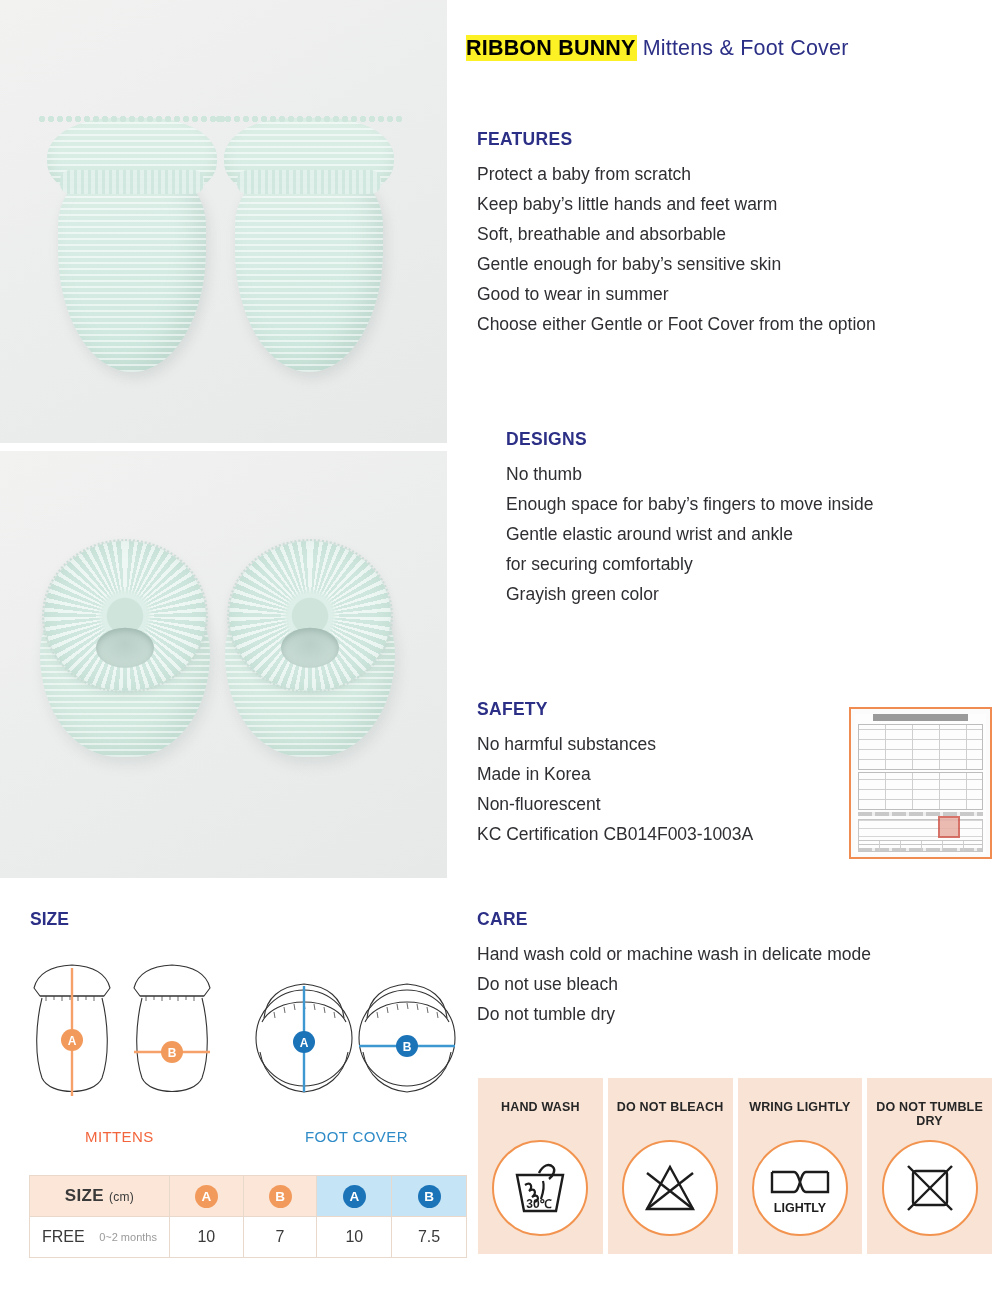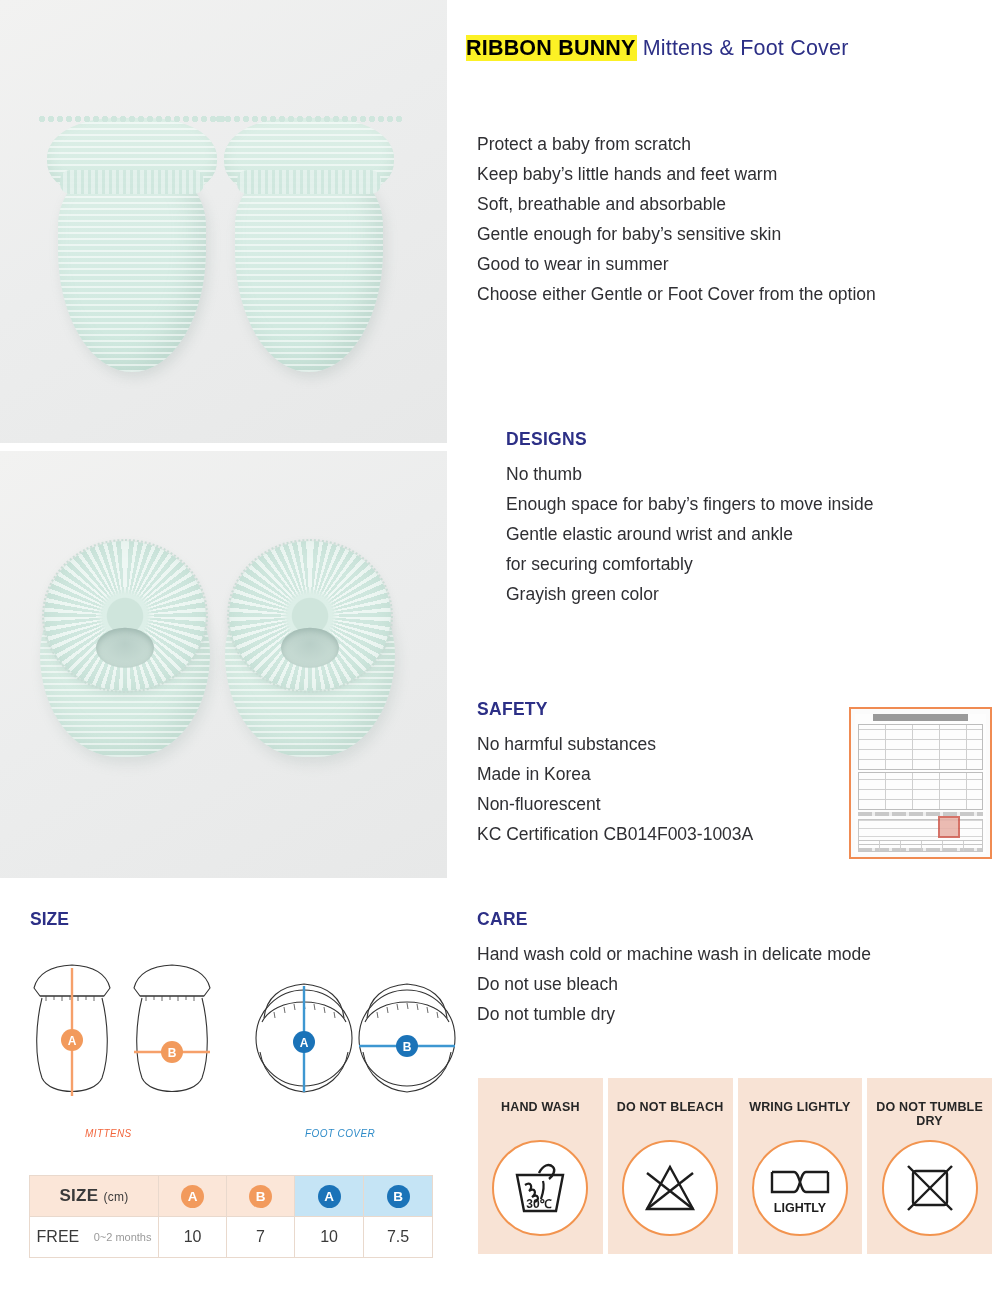--- a/index.html
+++ b/index.html
@@ -105,28 +105,28 @@
       repeating-linear-gradient(90deg, transparent 0 26px, #cfcfcf 26px 27px); }
   .cert-block { margin: 3px 3px; height: 26px; border:1px solid #c6c6c6;
     background: repeating-linear-gradient(0deg, transparent 0 7px, #d6d6d6 7px 8px); }
   .cert-seal { position:absolute; right: 26px; bottom: 16px; width: 22px; height: 22px;
     border: 2px solid #d05a4e; background:#e8b0a6; opacity:.85; }
   .cert-foot { position:absolute; left:3px; right:3px; bottom:2px; height:12px; border:1px solid #c6c6c6;
     background: repeating-linear-gradient(90deg, transparent 0 20px, #cfcfcf 20px 21px); }
 
   
   .size-figs { position:absolute; left: 22px; top: 960px; width: 440px; height: 160px; }
-  .fig-label { position:absolute; font-size: 10px; letter-spacing:.4px;font-style:italic; }
+  .fig-label { position:absolute; font-size: 15px; letter-spacing:.4px; }
   .label-mittens { left: 85px; top: 1128px; color: #f2653c; }
   .label-foot    { left: 305px; top: 1128px; color: #2e8bc8; }
   .badge-o { background:#f29a5c; }
   .badge-b { background:#1b73b8; }
 
   
-  .size-table { position:absolute; left: 29px; top: 1175px; width: 404px; border-collapse: collapse; }
+  .size-table { position:absolute; left: 29px; top: 1175px; width: 438px; border-collapse: collapse; }
   .size-table td { border: 1px solid #e9d9cd; height: 41px; text-align: center; font-size: 16px; color:#3a3a3a; }
   .size-table .th-label { background: #fbe6d8; width: 131px; font-weight: bold; font-size: 17px; letter-spacing:.3px; }
   .th-label .unit { font-size: 12px; font-weight: normal; }
   .size-table .th-o { background: #fbe6d8; width: 69px; }
   .size-table .th-b { background: #c5e4f5; width: 70px; }
   .size-table .th-b:first-of-type { border-left: 1px solid #bcd9ea; }
   .cell-badge { display:inline-block; width:23px; height:23px; line-height:23px; border-radius:50%;
     color:#fff; font-size:13.5px; font-weight:bold; }
   .free-cell { font-size: 16.5px; }
   .free-cell .months { font-size: 11px; color:#9a9a9a; line-height:11px; display:inline-block; vertical-align:middle; margin-left:10px; }
@@ -196,20 +196,21 @@
           <div class="stripes"></div>
         </div>
       <div class="top-disc"></div>
       <div class="ruffle"></div>
       <div class="rim"></div>
       <div class="hole"></div>
     </div>
   </div>
 
   <div class="sec sec-features">
+    <h3>FEATURES</h3>
     <p>Protect a baby from scratch</p>
     <p>Keep baby’s little hands and feet warm</p>
     <p>Soft, breathable and absorbable</p>
     <p>Gentle enough for baby’s sensitive skin</p>
     <p>Good to wear in summer</p>
     <p>Choose either Gentle or Foot Cover from the option</p>
   </div>
 
   <div class="sec sec-designs">
     <h3>DESIGNS</h3>

